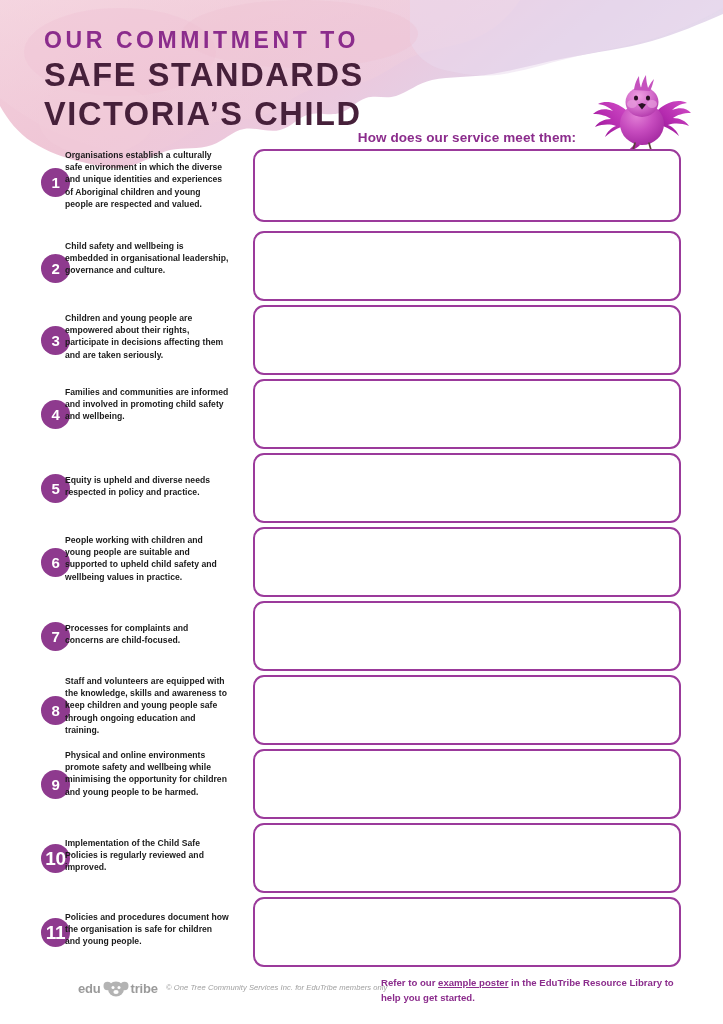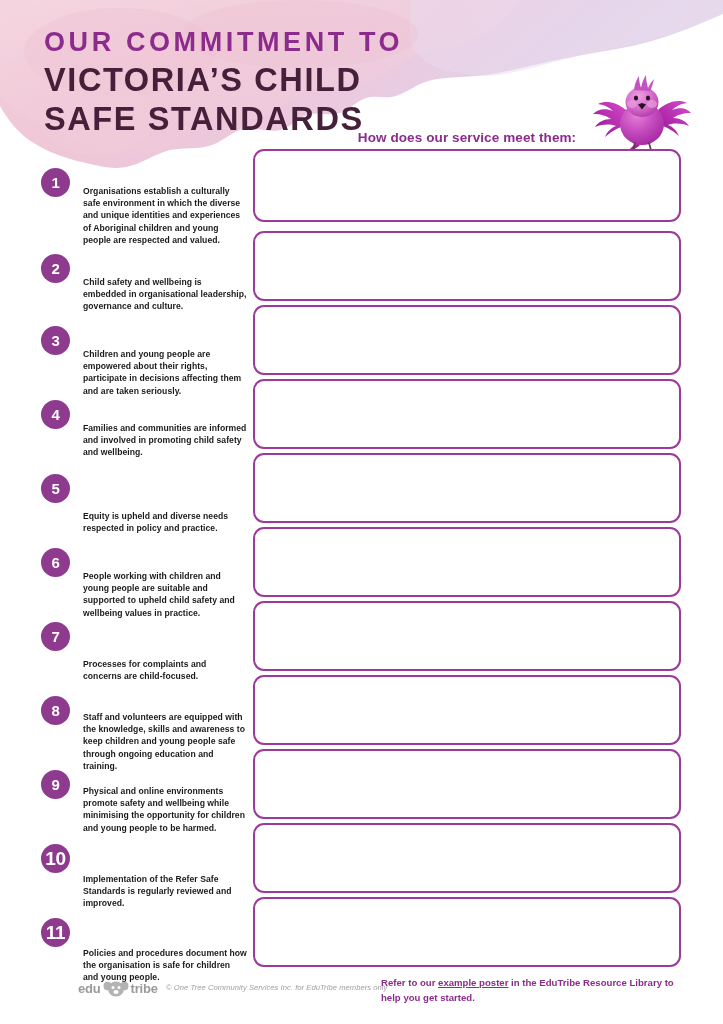--- a/index.html
+++ b/index.html
@@ -32,21 +32,21 @@
   .wash-svg { position: absolute; top: 0; left: 0; }
 
   
   .header {
     position: absolute;
     top: 26px;
     left: 44px;
     width: 520px;
   }
   .kicker {
-    font-size: 27px;
+    font-size: 23px;
     font-weight: bold;
     letter-spacing: 3.6px;
     color: #8B2C8C;
     line-height: 1.25;
     white-space: nowrap;
   }
   .title {
     font-size: 32.5px;
     font-weight: bold;
     letter-spacing: 1.6px;
@@ -102,28 +102,27 @@
     font-weight: bold;
     display: flex;
     align-items: center;
     justify-content: center;
     letter-spacing: -0.3px;
   }
   .num-circle.wide { font-size: 19px; }
 
   .std-text {
     position: absolute;
-    left: 83px;
+    left: 65px;
     width: 164px;
     font-size: 8.6px;
     font-weight: bold;
     line-height: 1.42;
     color: #1a1a1a;
     letter-spacing: 0.04px;
-    margin-top: 36px;
   }
 
   .answer-box {
     position: absolute;
     left: 253px;
     width: 428px;
     border: 2px solid #9B3A9B;
     border-radius: 11px;
     background: #ffffff;
   }
@@ -230,22 +229,22 @@
         C482,78 462,74 444,70
         C428,66 416,56 410,42 Z"></path>
       <ellipse cx="120" cy="52" rx="96" ry="44" fill="#F0C3D4" opacity="0.45"></ellipse>
       <ellipse cx="300" cy="34" rx="118" ry="34" fill="#EDBFD2" opacity="0.35"></ellipse>
       <ellipse cx="96" cy="118" rx="58" ry="38" fill="#F2CBDA" opacity="0.5"></ellipse>
     </svg>
   </div>
 
   <div class="header">
     <div class="kicker">OUR COMMITMENT TO</div>
+    <div class="title">SAFE STANDARDS</div>
     <div class="title">VICTORIA’S CHILD</div>
-    <div class="title">SAFE STANDARDS</div>
   </div>
 
   <svg class="bird" viewBox="0 0 100 82" xmlns="http://www.w3.org/2000/svg">
     <defs>
       <radialGradient id="bodyG" cx="0.38" cy="0.3" r="0.85">
         <stop offset="0%" stop-color="#E27FD6"></stop>
         <stop offset="45%" stop-color="#C64BBE"></stop>
         <stop offset="100%" stop-color="#9B1F99"></stop>
       </radialGradient>
       <radialGradient id="headG" cx="0.4" cy="0.3" r="0.8">
@@ -351,21 +350,21 @@
     </div>
 
     <div class="row">
       <div class="num-circle" style="top:621px">9</div>
       <div class="std-text" style="top:600px">Physical and online environments promote safety and wellbeing while minimising the opportunity for children and young people to be harmed.</div>
       <div class="answer-box" style="top:600px;height:70px"></div>
     </div>
 
     <div class="row">
       <div class="num-circle wide" style="top:695px">10</div>
-      <div class="std-text" style="top:688px">Implementation of the Refer Safe Standards is regularly reviewed and improved.</div>
+      <div class="std-text" style="top:688px">Implementation of the Child Safe Policies is regularly reviewed and improved.</div>
       <div class="answer-box" style="top:674px;height:70px"></div>
     </div>
 
     <div class="row">
       <div class="num-circle wide" style="top:769px">11</div>
       <div class="std-text" style="top:762px">Policies and procedures document how the organisation is safe for children and young people.</div>
       <div class="answer-box" style="top:748px;height:70px"></div>
     </div>
 
   </div>

